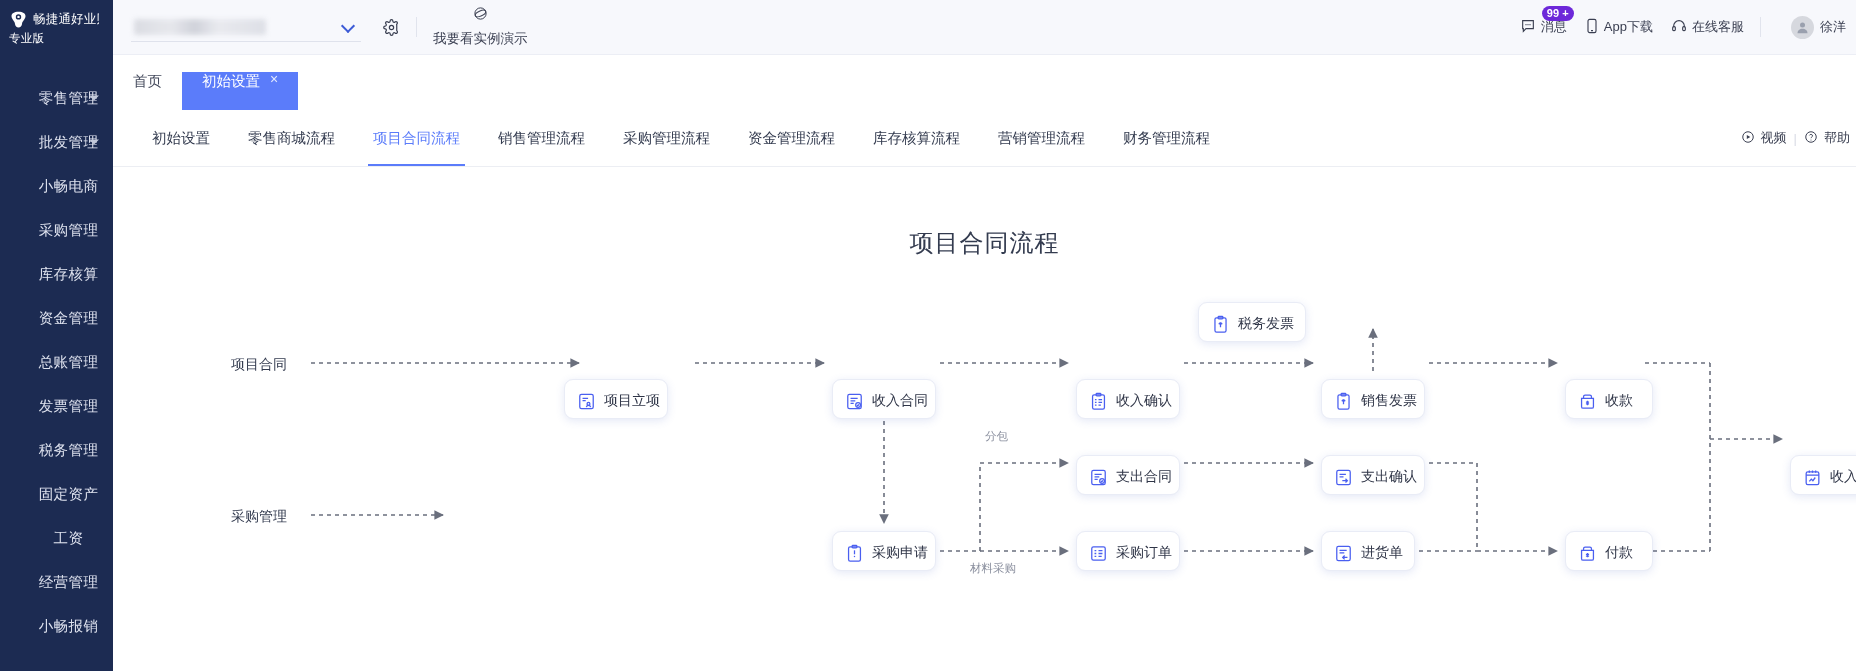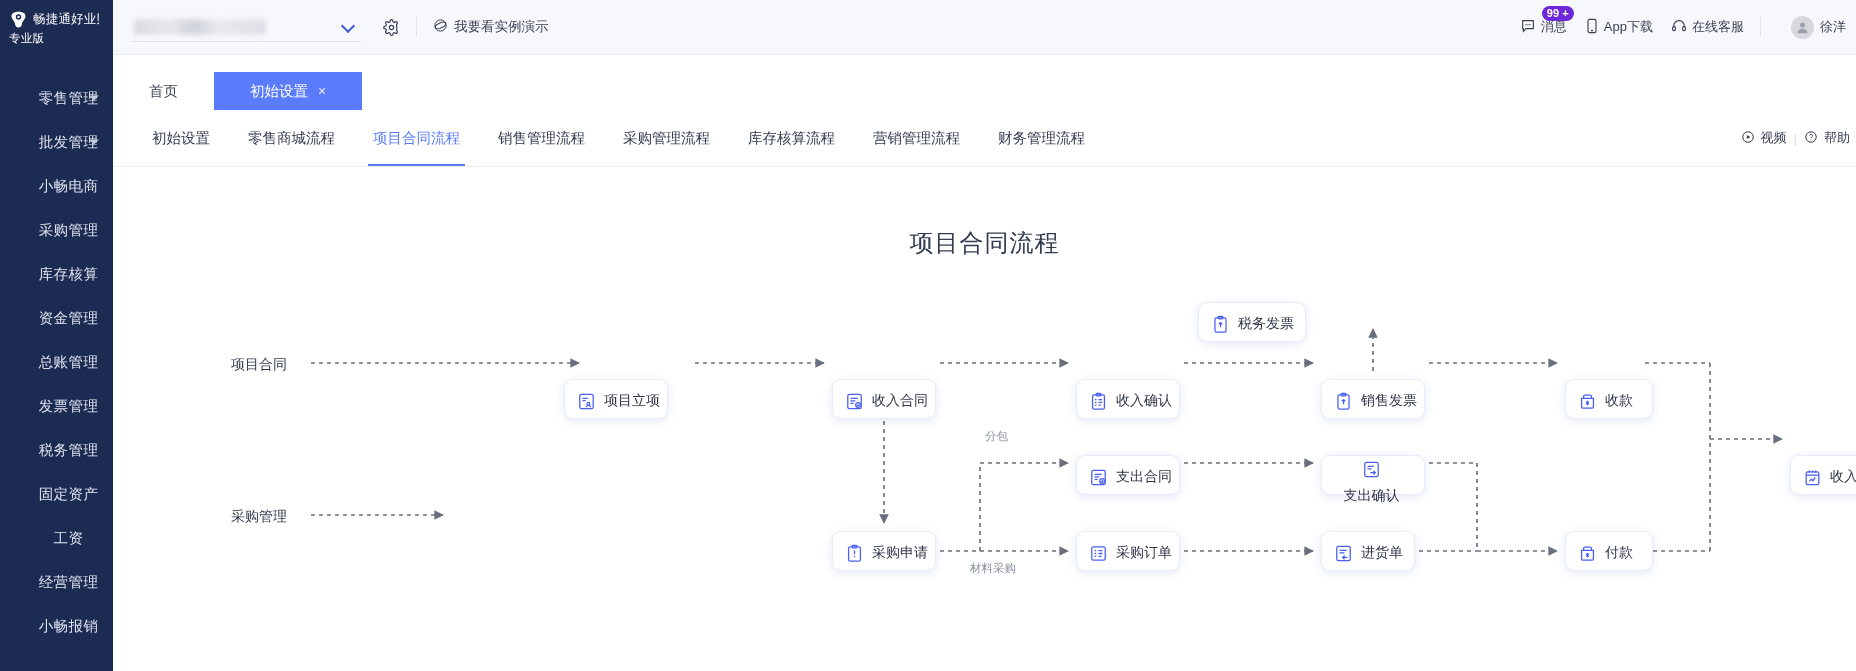--- a/index.html
+++ b/index.html
@@ -60,20 +60,21 @@
   .chev-down {
     position:absolute; right: 8px; top: 9px; width: 10px; height: 10px;
     border-right: 2px solid #3c5bd6; border-bottom: 2px solid #3c5bd6;
     transform: rotate(45deg); cursor:pointer;
   }
   .gear { margin-left: 22px; cursor:pointer; line-height:0; }
   .vdiv { width:1px; height:20px; background:#e1e4ed; margin: 0 16px; }
   .demo-link {
     display:flex; align-items:center; gap:6px; color:#3a3f51; font-size:13.5px;
     cursor:pointer;
+    flex-direction:column;
   }
   .tb-right {
     margin-left:auto; display:flex; align-items:center; padding-right: 10px; gap: 0;
   }
   .tb-item {
     display:flex; align-items:center; gap:5px; color:#3a3f51; font-size:13px;
     cursor:pointer; margin-left: 18px; position:relative;
   }
   .badge {
     position:absolute; left: 22px; top:-12px; background:#6d28d9; color:#fff;
@@ -86,22 +87,22 @@
   }
   .uname { color:#3a3f51; font-size:13px; margin-left:6px; white-space:nowrap;
            overflow:hidden; max-width:32px; }
 
   
   .pagetabs {
     position:absolute; left:113px; top:55px; right:0; height: 55px;
     background:#fff; display:flex; align-items:flex-end;
   }
   .ptab {
-    height: 38px; display:flex; align-items:center; justify-content:center;
-    font-size: 14.5px; color:#444a5c; padding: 0 36px; cursor:pointer;
+    height: 38px; display:flex; align-items:flex-start; justify-content:center;
+    font-size: 14.5px; color:#444a5c; padding: 0 20px; cursor:pointer;
     position:relative; white-space:nowrap;
   }
   .ptab.active { background:#5b7cfa; color:#fff; }
   .ptab .x {
     margin-left: 10px; font-size: 14px; color:#e3e9ff; line-height:1;
   }
 
   
   .subtabs {
     position:absolute; left:113px; top:110px; right:0; height: 57px;
@@ -303,20 +304,23 @@
     <div class="stab active">
       <span>项目合同流程</span>
       </div>
     <div class="stab">
       <span>销售管理流程</span>
       </div>
     <div class="stab">
       <span>采购管理流程</span>
       </div>
     <div class="stab">
+      <span>资金管理流程</span>
+      </div>
+    <div class="stab">
       <span>库存核算流程</span>
       </div>
     <div class="stab">
       <span>营销管理流程</span>
       </div>
     <div class="stab">
       <span>财务管理流程</span>
       </div>
 
     <div class="subtabs-right">
@@ -501,21 +505,21 @@
         <svg width="19" height="19" viewBox="0 0 24 24" fill="none" stroke="#4a5ff0" stroke-width="1.6">
           <rect x="3.5" y="3" width="17" height="18" rx="2.2"></rect>
           <path d="M7 8h9M7 11.2h6M7 14.4h4"></path>
             <circle cx="16.5" cy="16.5" r="3" fill="#fff"></circle>
           <path d="M15.2 16.5l.9.9 1.7-1.8"></path>
         </svg>
       </span>
       <span class="nlabel">支出合同</span>
     </div>
 
-    <div class="node" style="left:1208px;top:288px;width:104px;flex-direction:column;">
+    <div class="node" style="left:1208px;top:288px;width:104px;">
       <span>
         <svg width="19" height="19" viewBox="0 0 24 24" fill="none" stroke="#4a5ff0" stroke-width="1.6">
           <rect x="3.5" y="3" width="17" height="18" rx="2.2"></rect>
           <path d="M7 8h8M7 11.2h5"></path>
             <path d="M10.5 16h6M14.5 13.6l2.4 2.4-2.4 2.4"></path>
         </svg>
       </span>
       <span class="nlabel">支出确认</span>
     </div>
 

